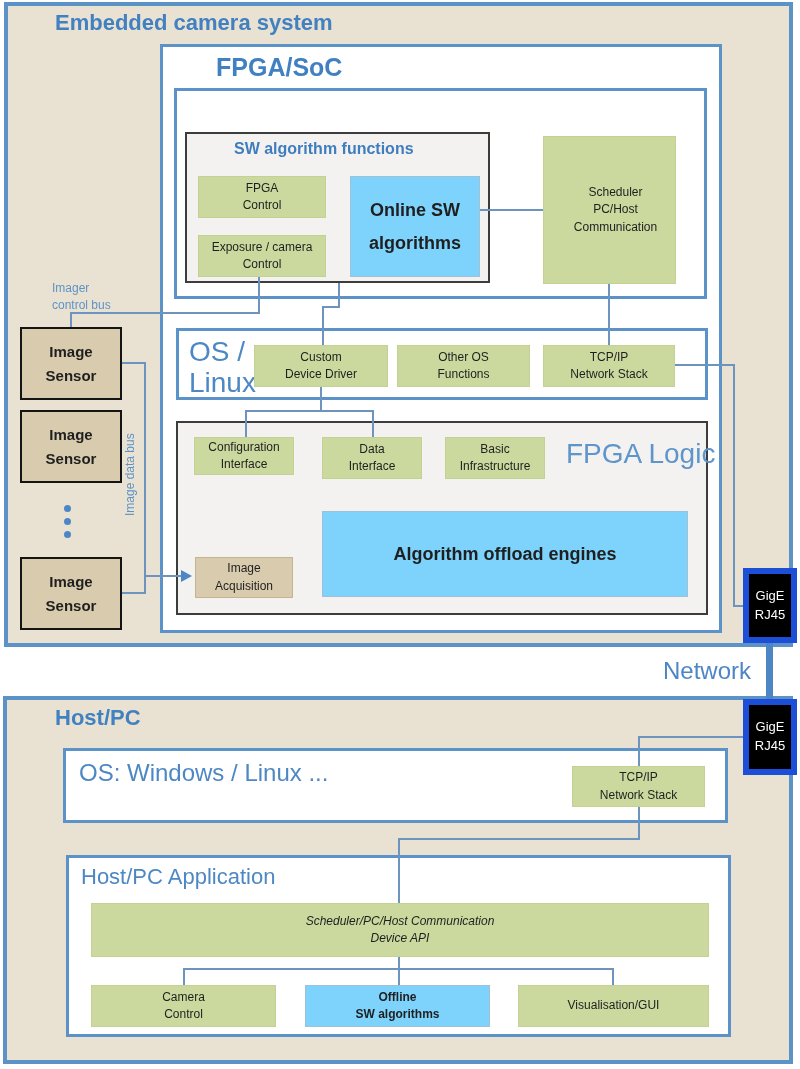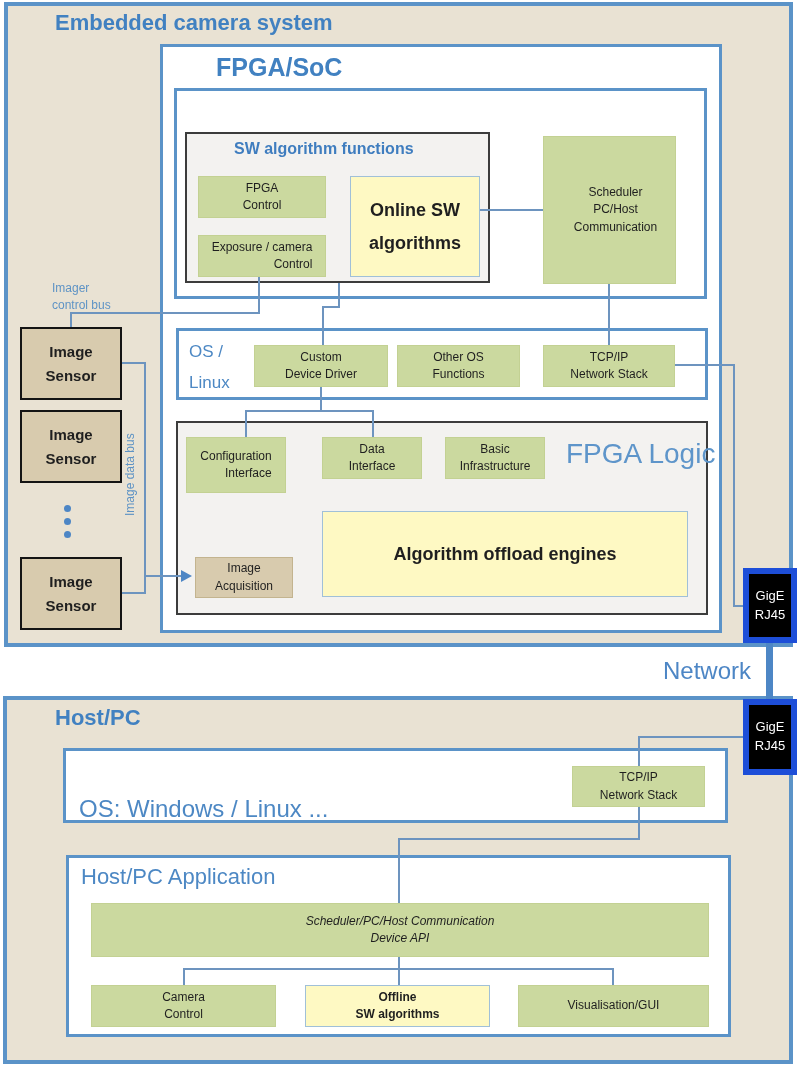--- a/index.html
+++ b/index.html
@@ -10,21 +10,21 @@
   .stage *{box-sizing:border-box;}
   .abs{position:absolute;}
   
   .panel-beige{background:#e9e2d3;border:4px solid #5b93c8;}
   .panel-white{background:#ffffff;border:3px solid #5b93c8;}
   .panel-gray{background:#f3f2f0;border:2px solid #3c3c3c;}
   
   .box{display:flex;align-items:center;justify-content:center;text-align:center;
        color:#1f1f1f;font-size:12px;line-height:1.45;white-space:pre-line;z-index:3;}
   .box-green{background:#cbd99f;border:1px solid #c3d193;}
-  .box-blue{background:#fef9c3;border:1px solid #a0c0d8;}
+  .box-blue{background:#7dd3fc;border:1px solid #a0c0d8;}
   .box-tan{background:#d8cbae;}
   .sensor{border:2px solid #141414;font-weight:bold;font-size:15px;line-height:1.55;}
   .imgacq{border:1px solid #c3b48f;}
   .gige{background:#000000;border:6px solid #1d4ed8;color:#ffffff;font-size:13px;
         line-height:1.45;z-index:6;}
   
   .t-bold{font-weight:bold;color:#4181c1;margin-left:37px;}
   .t-reg{color:#4d88c4;}
   .lbl{white-space:pre-line;}
   
@@ -48,31 +48,31 @@
   <div class="abs panel-white" style="left:160px;top:44px;width:562px;height:589px;"></div>
   <div class="abs t-bold lbl" style="left:179px;top:53px;font-size:25px;">FPGA/SoC</div>
 
   <div class="abs panel-white" style="left:174px;top:88px;width:533px;height:211px;"></div>
   <div class="abs t-reg lbl" style="left:191px;top:97px;font-size:24px;margin-top:30px;">Device application</div>
 
   <div class="abs panel-gray" style="left:185px;top:132px;width:305px;height:151px;"></div>
   <div class="abs t-bold lbl" style="left:197px;top:140px;font-size:16px;color:#3f7dbf;">SW algorithm functions</div>
 
   <div class="abs panel-white" style="left:176px;top:328px;width:532px;height:72px;"></div>
-  <div class="abs t-reg lbl" style="left:189px;top:336px;font-size:17px;line-height:31px;">OS /
+  <div class="abs t-reg lbl" style="left:189px;top:336px;font-size:28px;line-height:31px;">OS /
 Linux</div>
 
   <div class="abs panel-gray" style="left:176px;top:421px;width:532px;height:194px;"></div>
   <div class="abs lbl" style="left:566px;top:438px;font-size:28px;color:#5e95ca;">FPGA Logic</div>
 
   <div class="abs panel-beige" style="left:3px;top:696px;width:790px;height:368px;"></div>
   <div class="abs t-bold lbl" style="left:18px;top:705px;font-size:22px;">Host/PC</div>
 
   <div class="abs panel-white" style="left:63px;top:748px;width:665px;height:75px;"></div>
-  <div class="abs t-reg lbl" style="left:79px;top:759px;font-size:24px;margin-top:36px;">OS: Windows / Linux ...</div>
+  <div class="abs t-reg lbl" style="left:79px;top:759px;font-size:24px;">OS: Windows / Linux ...</div>
 
   <div class="abs panel-white" style="left:66px;top:855px;width:665px;height:182px;"></div>
   <div class="abs t-reg lbl" style="left:81px;top:864px;font-size:22px;">Host/PC Application</div>
 
   <div class="abs vline" style="left:258px;top:277px;height:37px;"></div>
   <div class="abs hline" style="left:70px;top:312px;width:190px;"></div>
   <div class="abs vline" style="left:70px;top:312px;height:16px;"></div>
 
   <div class="abs vline" style="left:338px;top:283px;height:25px;"></div>
   <div class="abs hline" style="left:322px;top:306px;width:18px;"></div>
@@ -106,36 +106,36 @@
 
   <div class="abs vline" style="left:398px;top:957px;height:28px;"></div>
   <div class="abs hline" style="left:183px;top:968px;width:431px;"></div>
   <div class="abs vline" style="left:183px;top:968px;height:17px;"></div>
   <div class="abs vline" style="left:612px;top:968px;height:17px;"></div>
 
   <div class="abs cable" style="left:766px;top:640px;width:7px;height:64px;"></div>
 
   <div class="abs box box-green" style="left:198px;top:176px;width:128px;height:42px;">FPGA
 Control</div>
-  <div class="abs box box-green" style="left:198px;top:235px;width:128px;height:42px;text-align:right;">Exposure / camera
+  <div class="abs box box-green" style="left:198px;top:235px;width:128px;height:42px;">Exposure / camera
 Control</div>
   <div class="abs box box-blue" style="left:350px;top:176px;width:130px;height:101px;font-weight:bold;font-size:18px;line-height:1.8;">Online SW
 algorithms</div>
   <div class="abs box box-green" style="left:543px;top:136px;width:133px;height:148px;padding-left:12px;">Scheduler
 PC/Host
 Communication</div>
 
   <div class="abs box box-green" style="left:254px;top:345px;width:134px;height:42px;">Custom
 Device Driver</div>
-  <div class="abs box box-green" style="left:397px;top:345px;width:123px;height:42px;">Other OS
+  <div class="abs box box-green" style="left:397px;top:345px;width:133px;height:42px;">Other OS
 Functions</div>
   <div class="abs box box-green" style="left:543px;top:345px;width:132px;height:42px;">TCP/IP
 Network Stack</div>
 
-  <div class="abs box box-green" style="left:186px;top:437px;width:100px;height:56px;text-align:right;">Configuration
+  <div class="abs box box-green" style="left:194px;top:437px;width:100px;height:38px;">Configuration
 Interface</div>
   <div class="abs box box-green" style="left:322px;top:437px;width:100px;height:42px;">Data
 Interface</div>
   <div class="abs box box-green" style="left:445px;top:437px;width:100px;height:42px;">Basic
 Infrastructure</div>
   <div class="abs box box-blue" style="left:322px;top:511px;width:366px;height:86px;font-weight:bold;font-size:18px;">Algorithm offload engines</div>
   <div class="abs box box-tan imgacq" style="left:195px;top:557px;width:98px;height:41px;">Image
 Acquisition</div>
 
   <div class="abs box box-tan sensor" style="left:20px;top:327px;width:102px;height:73px;">Image

